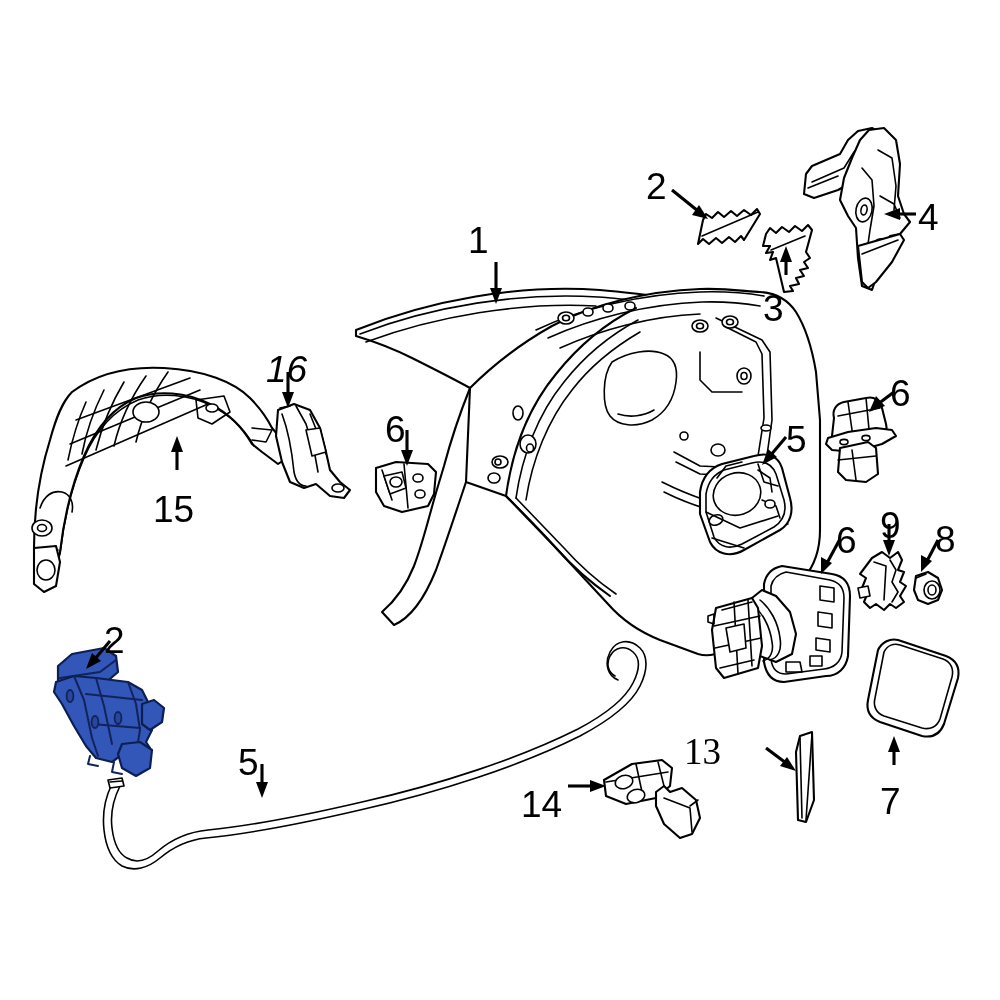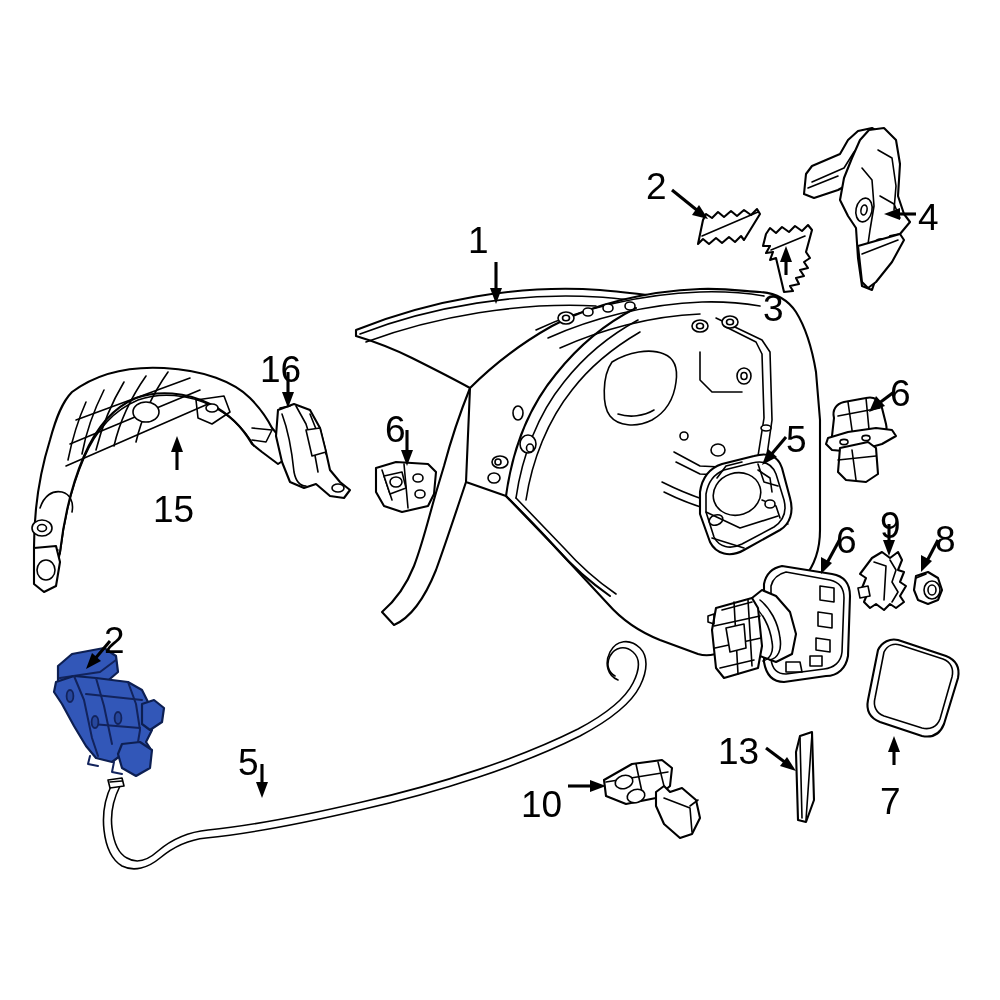--- a/index.html
+++ b/index.html
@@ -445,19 +445,19 @@
 <div class="callout-label" style="left:763px;  top:290px;">3</div>
 <div class="callout-label" style="left:918px;  top:199px;">4</div>
 <div class="callout-label" style="left:786px;  top:421px;">5</div>
 <div class="callout-label" style="left:836px;  top:522px;">6</div>
 <div class="callout-label" style="left:880px;  top:783px;">7</div>
 <div class="callout-label" style="left:935px;  top:521px;">8</div>
 <div class="callout-label" style="left:880px;  top:507px;">9</div>
 <div class="callout-label" style="left:104px;  top:622px;">2</div>
 <div class="callout-label" style="left:238px;  top:744px;">5</div>
 <div class="callout-label" style="left:890px;  top:375px;">6</div>
-<div class="callout-label" style="left:718px;  top:733px;">13</div>
-<div class="callout-label" style="left:521px;  top:786px;">10</div>
+<div class="callout-label" style="left:684px;  top:733px;font-family:Liberation Serif, serif;">13</div>
+<div class="callout-label" style="left:521px;  top:786px;">14</div>
 <div class="callout-label" style="left:153px;  top:491px;text-align:center;">15</div>
-<div class="callout-label" style="left:260px;  top:351px;">16</div>
+<div class="callout-label" style="left:266px;  top:351px;font-style:italic;">16</div>
 <div class="callout-label" style="left:385px;  top:411px;">6</div>
 
 </div>
 
 </body></html>

